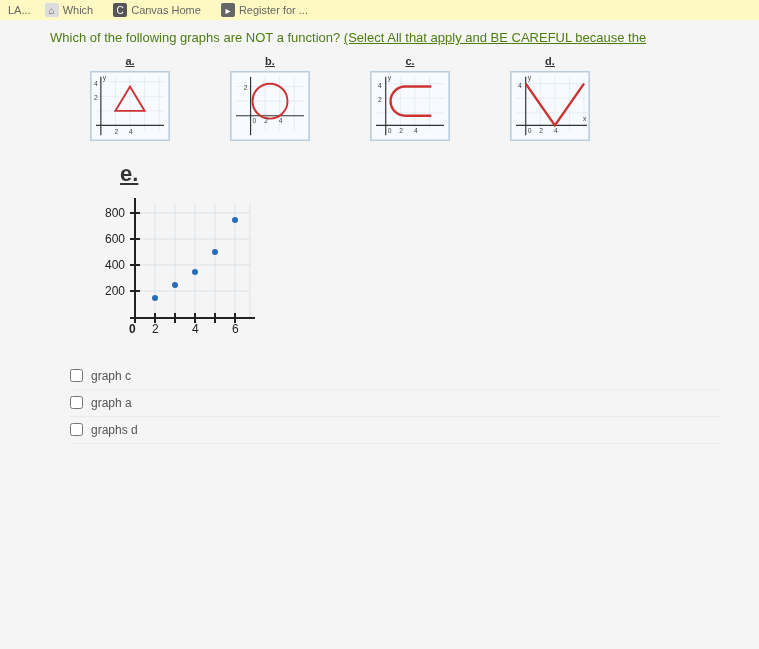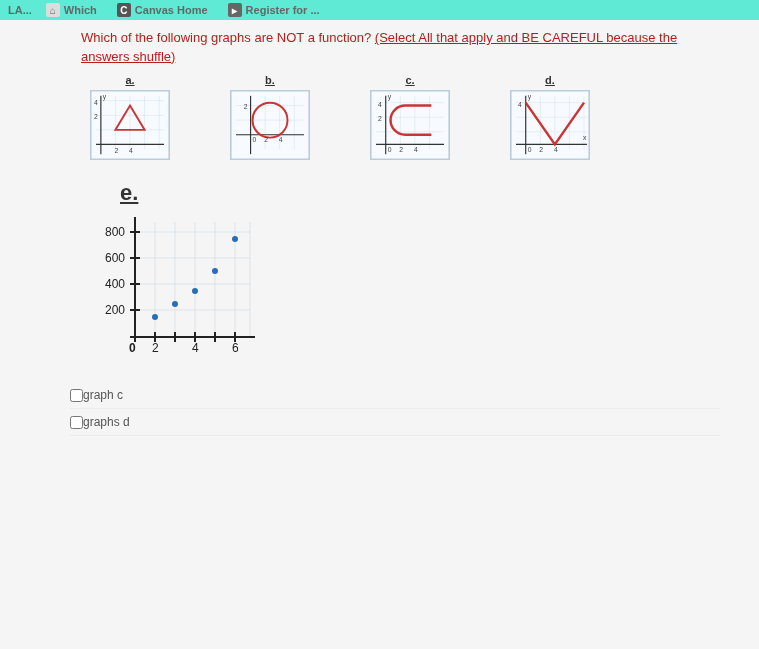--- a/index.html
+++ b/index.html
@@ -11,23 +11,22 @@
       height: 649px;
       overflow: hidden;
     }
     .topbar {
       display: flex;
       align-items: center;
       gap: 8px;
       padding: 2px 8px;
       font-size: 11px;
       color: #666;
-      background: #5eead4;
+      background: #fef9c3;
       height: 20px;
-      font-weight: bold;
     }
     .topbar .tab-item {
       display: flex;
       align-items: center;
       gap: 4px;
       padding: 2px 6px;
     }
     .tab-icon {
       width: 14px; height: 14px;
       display: inline-flex;
@@ -37,23 +36,22 @@
       border-radius: 2px;
     }
     .icon-home { background: #ddd; color: #555; }
     .icon-canvas { background: #555; color: #fff; }
     .icon-register { background: #666; color: #fff; }
     .content {
       padding: 10px 30px 10px 50px;
     }
     .question {
       font-size: 13px;
-      color: #b91c1c;
+      color: #4d7c0f;
       margin-bottom: 4px;
-      margin-left: 31px;
     }
     .question .underline { text-decoration: underline; }
     .thumbs {
       display: flex;
       gap: 60px;
       margin: 10px 0 20px 40px;
       align-items: flex-start;
     }
     .thumb {
       display: flex;
@@ -86,21 +84,21 @@
       width: 160px; height: 150px;
       position: relative;
       margin-bottom: 20px;
     }
     .answers {
       margin-top: 20px;
       margin-left: 20px;
     }
     .answer-row {
       display: flex;
-      align-items: center;
+      gap: 8px;
       padding: 6px 0;
       font-size: 12px;
       color: #555;
       border-bottom: 1px solid rgba(0,0,0,0.04);
       width: 650px;
     }
     .answer-row input { width: 13px; height: 13px; }
     svg { display: block; }
   </style>
 </head>
@@ -119,23 +117,20 @@
   <div class="tab-item">
     <span class="tab-icon icon-register">▸</span>
     <span>Register for ...</span>
   </div>
 </div>
 
 <div class="content">
 
   <p class="question">
     <span>Which of the following graphs are NOT a function? </span><span class="underline">(Select All that apply and BE CAREFUL because the</span>
-  </p>
-  <p class="question">
-    <span class="underline">answers shuffle)</span>
   </p>
 
   <div class="thumbs">
 
     <div class="thumb">
       <div class="thumb-label">a.</div>
       <svg class="mini" viewBox="0 0 80 70">
         <rect x="0" y="0" width="80" height="70" fill="#f7fbff" stroke="#bcd"></rect>
         <g stroke="#d0dde8" stroke-width="0.5">
           <line x1="10" y1="5" x2="10" y2="60"></line>
@@ -283,17 +278,21 @@
     </svg>
   </div>
 
   <div class="answers">
     <label class="answer-row">
       <input type="checkbox" style="">
       <span>graph c</span>
     </label>
     <label class="answer-row">
       <input type="checkbox" style="">
+      <span>graph a</span>
+    </label>
+    <label class="answer-row">
+      <input type="checkbox" style="">
       <span>graphs d</span>
     </label>
   </div>
 
 </div>
 
 </body></html>

